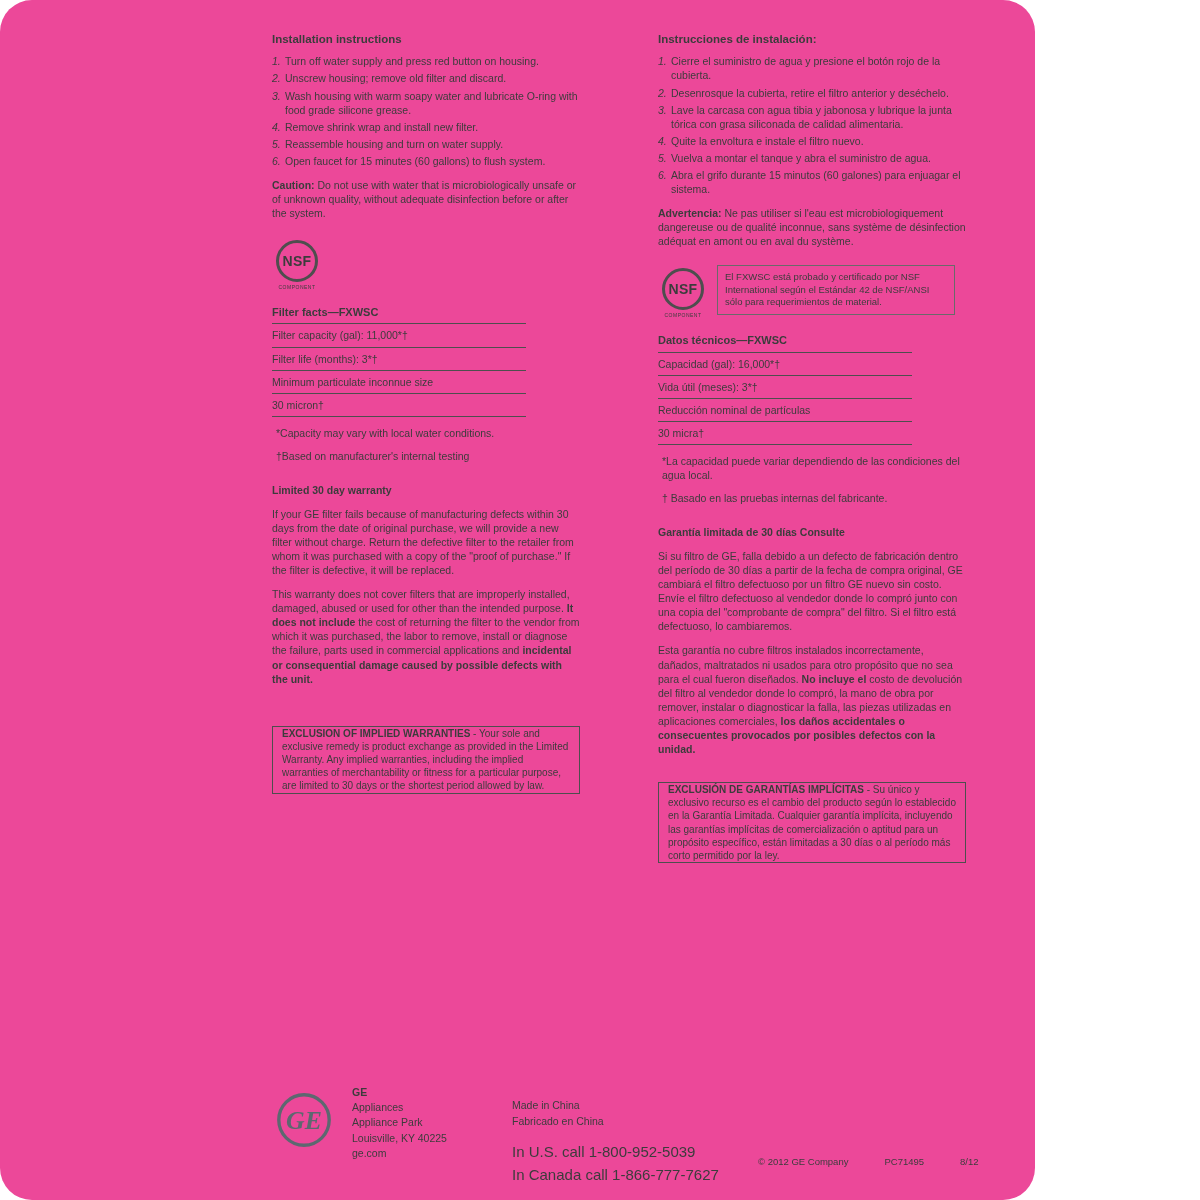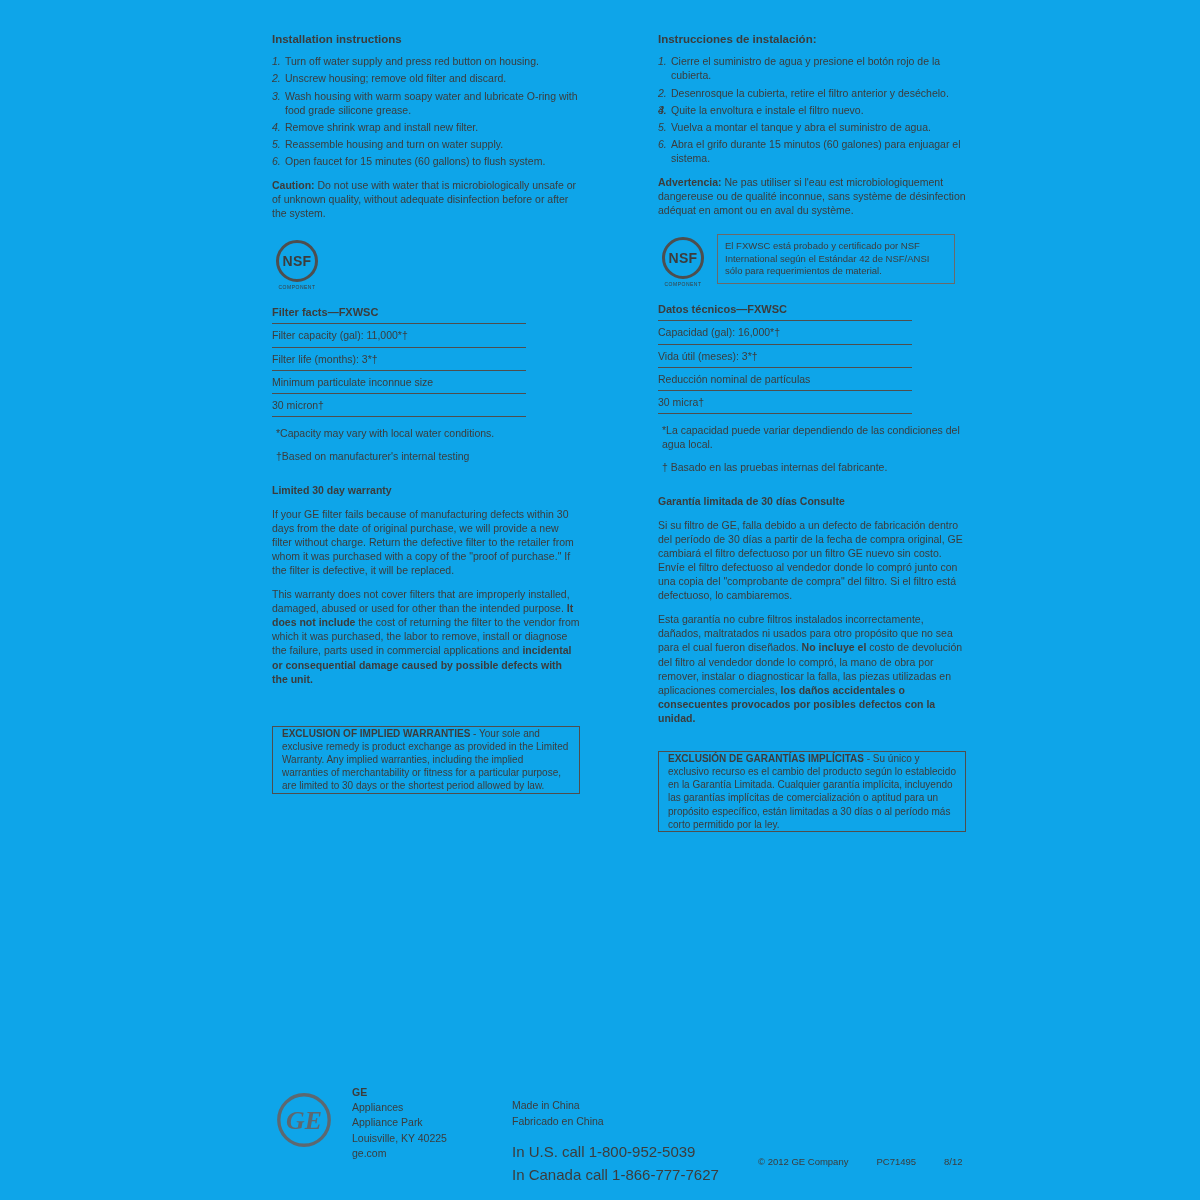--- a/index.html
+++ b/index.html
@@ -1,18 +1,18 @@
 <!DOCTYPE html>
 <html><head>
 <meta charset="utf-8">
 <style>
   *{box-sizing:border-box;}
   html,body{margin:0;padding:0;}
   body{width:1200px;height:1200px;background:#ffffff;font-family:"Liberation Sans",sans-serif;color:#3c3c3c;}
-  .page{position:relative;width:1200px;height:1200px;background:#0ea5e9;overflow:hidden;}
+  .page{position:relative;width:1035px;height:1200px;background:#ec4899;overflow:hidden;border-radius:32px;}
   .col{position:absolute;top:32px;width:308px;font-size:10.5px;line-height:1.34;}
   #col-en{left:272px;}
   #col-es{left:658px;}
   .sec-title{font-size:11.5px;font-weight:bold;margin:0 0 7px 0;}
   .steps{list-style:none;margin:0;padding:0;}
   .step{position:relative;padding-left:13px;margin-bottom:3px;}
   .num{position:absolute;left:0;top:0;font-style:italic;}
   .para{margin:10px 0 0 0;}
   .nsf{display:flex;align-items:flex-start;gap:9px;margin:17px 0 14px 0;}
   .nsf-mark{flex:0 0 50px;text-align:center;padding-top:3px;}
@@ -27,21 +27,21 @@
   .exclusion-box{border:1.5px solid #4e4e4e;padding:0 9px;font-size:10px;line-height:1.32;}
   .exclusion-box.en{margin-top:40px;}
   .exclusion-box.es{margin-top:26px;}
   b{font-weight:bold;}
   footer{position:absolute;left:0;top:1080px;width:1200px;height:120px;}
   .monogram{position:absolute;left:276px;top:12px;width:56px;height:56px;}
   .addr{position:absolute;left:352px;top:5px;font-size:10.5px;line-height:1.45;}
   .addr-brand{font-weight:bold;}
   .made{position:absolute;left:512px;top:17px;font-size:10.5px;line-height:1.55;}
   .call{position:absolute;left:512px;top:60px;font-size:15px;line-height:1.55;}
-  .legal{position:absolute;left:758px;top:76px;font-size:9.5px;display:flex;gap:28px;}
+  .legal{position:absolute;left:758px;top:76px;font-size:9.5px;display:flex;gap:36px;}
 </style>
 </head>
 <body>
 
 <div class="page">
 
   <section class="col" id="col-en">
     <h3 class="sec-title">Installation instructions</h3>
     <ol class="steps">
       <li class="step"><span class="num">1.</span><span>Turn off water supply and press red button on housing.</span></li>
@@ -77,21 +77,21 @@
     <p class="para"><span>This warranty does not cover filters that are improperly installed, damaged, abused or used for other than the intended purpose. </span><b>It does not include</b><span> the cost of returning the filter to the vendor from which it was purchased, the labor to remove, install or diagnose the failure, parts used in commercial applications and </span><b>incidental or consequential damage caused by possible defects with the unit.</b></p>
 
     <div class="exclusion-box en"><b>EXCLUSION OF IMPLIED WARRANTIES</b><span> - Your sole and exclusive remedy is product exchange as provided in the Limited Warranty. Any implied warranties, including the implied warranties of merchantability or fitness for a particular purpose, are limited to 30 days or the shortest period allowed by law.</span></div>
   </section>
 
   <section class="col" id="col-es">
     <h3 class="sec-title">Instrucciones de instalación:</h3>
     <ol class="steps">
       <li class="step"><span class="num">1.</span><span>Cierre el suministro de agua y presione el botón rojo de la cubierta.</span></li>
       <li class="step"><span class="num">2.</span><span>Desenrosque la cubierta, retire el filtro anterior y deséchelo.</span></li>
-      <li class="step"><span class="num">3.</span></li>
+      <li class="step"><span class="num">3.</span><span>Lave la carcasa con agua tibia y jabonosa y lubrique la junta tórica con grasa siliconada de calidad alimentaria.</span></li>
       <li class="step"><span class="num">4.</span><span>Quite la envoltura e instale el filtro nuevo.</span></li>
       <li class="step"><span class="num">5.</span><span>Vuelva a montar el tanque y abra el suministro de agua.</span></li>
       <li class="step"><span class="num">6.</span><span>Abra el grifo durante 15 minutos (60 galones) para enjuagar el sistema.</span></li>
     </ol>
     <p class="para"><b>Advertencia:</b><span> Ne pas utiliser si l'eau est microbiologiquement dangereuse ou de qualité inconnue, sans système de désinfection adéquat en amont ou en aval du système.</span></p>
 
     <div class="nsf">
       <div class="nsf-mark">
         <div class="nsf-circle">
             <span>NSF</span>

